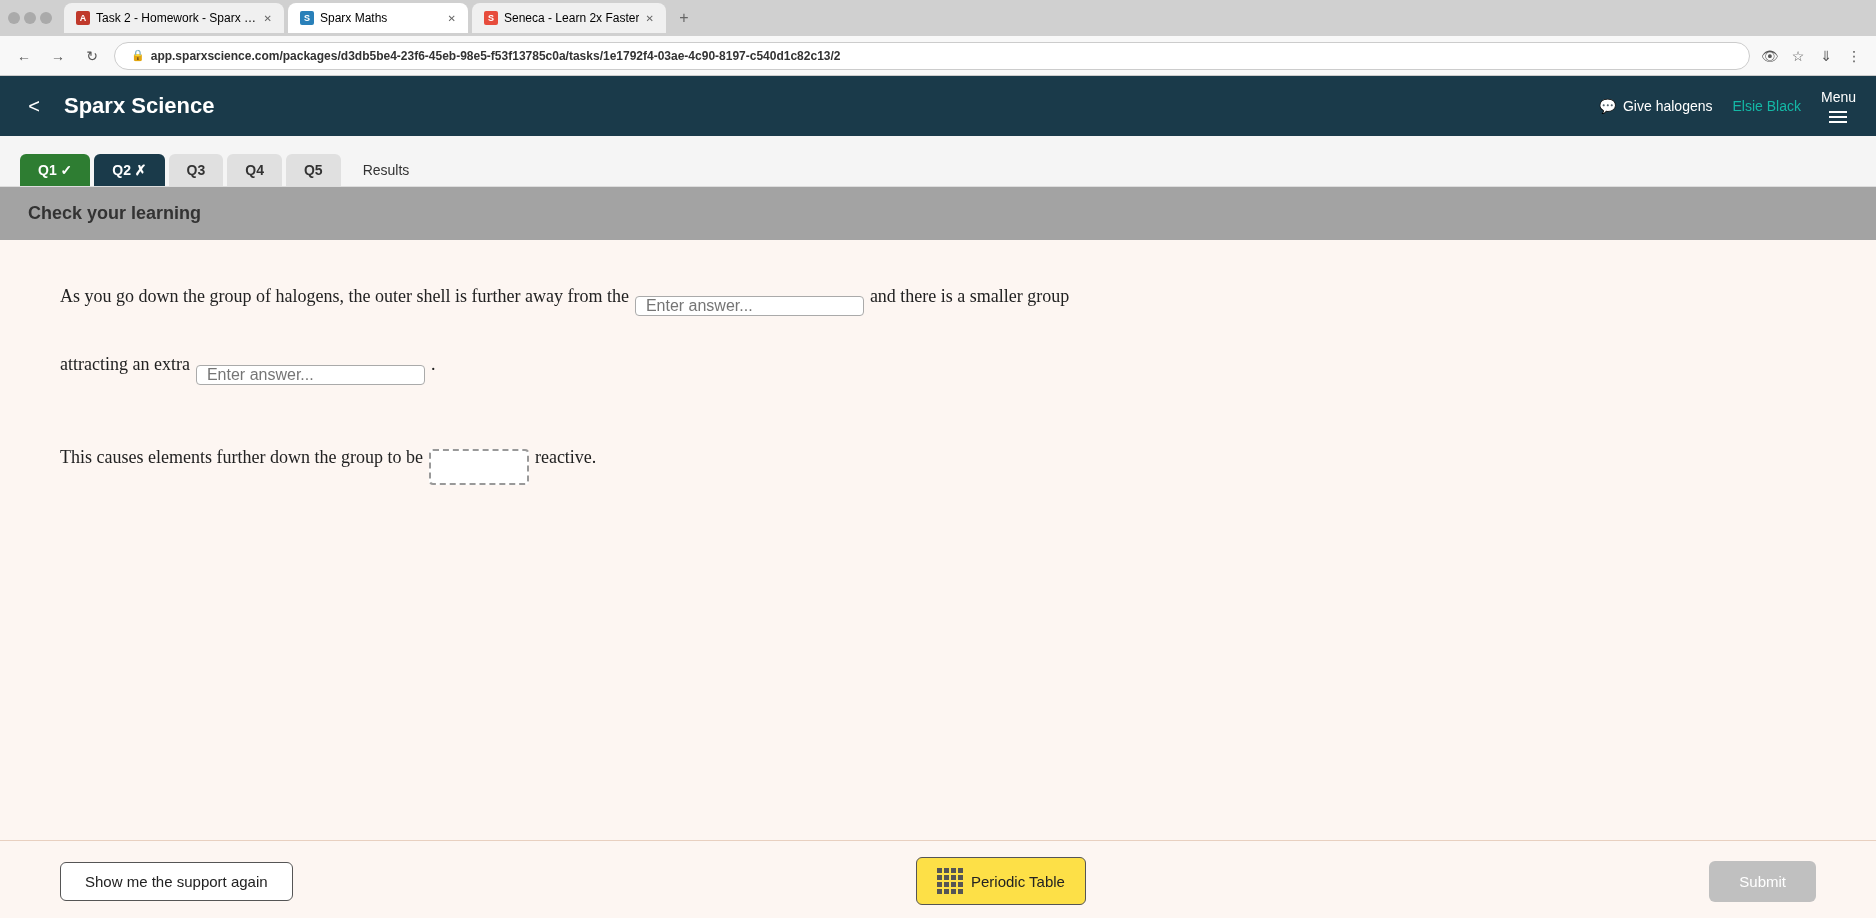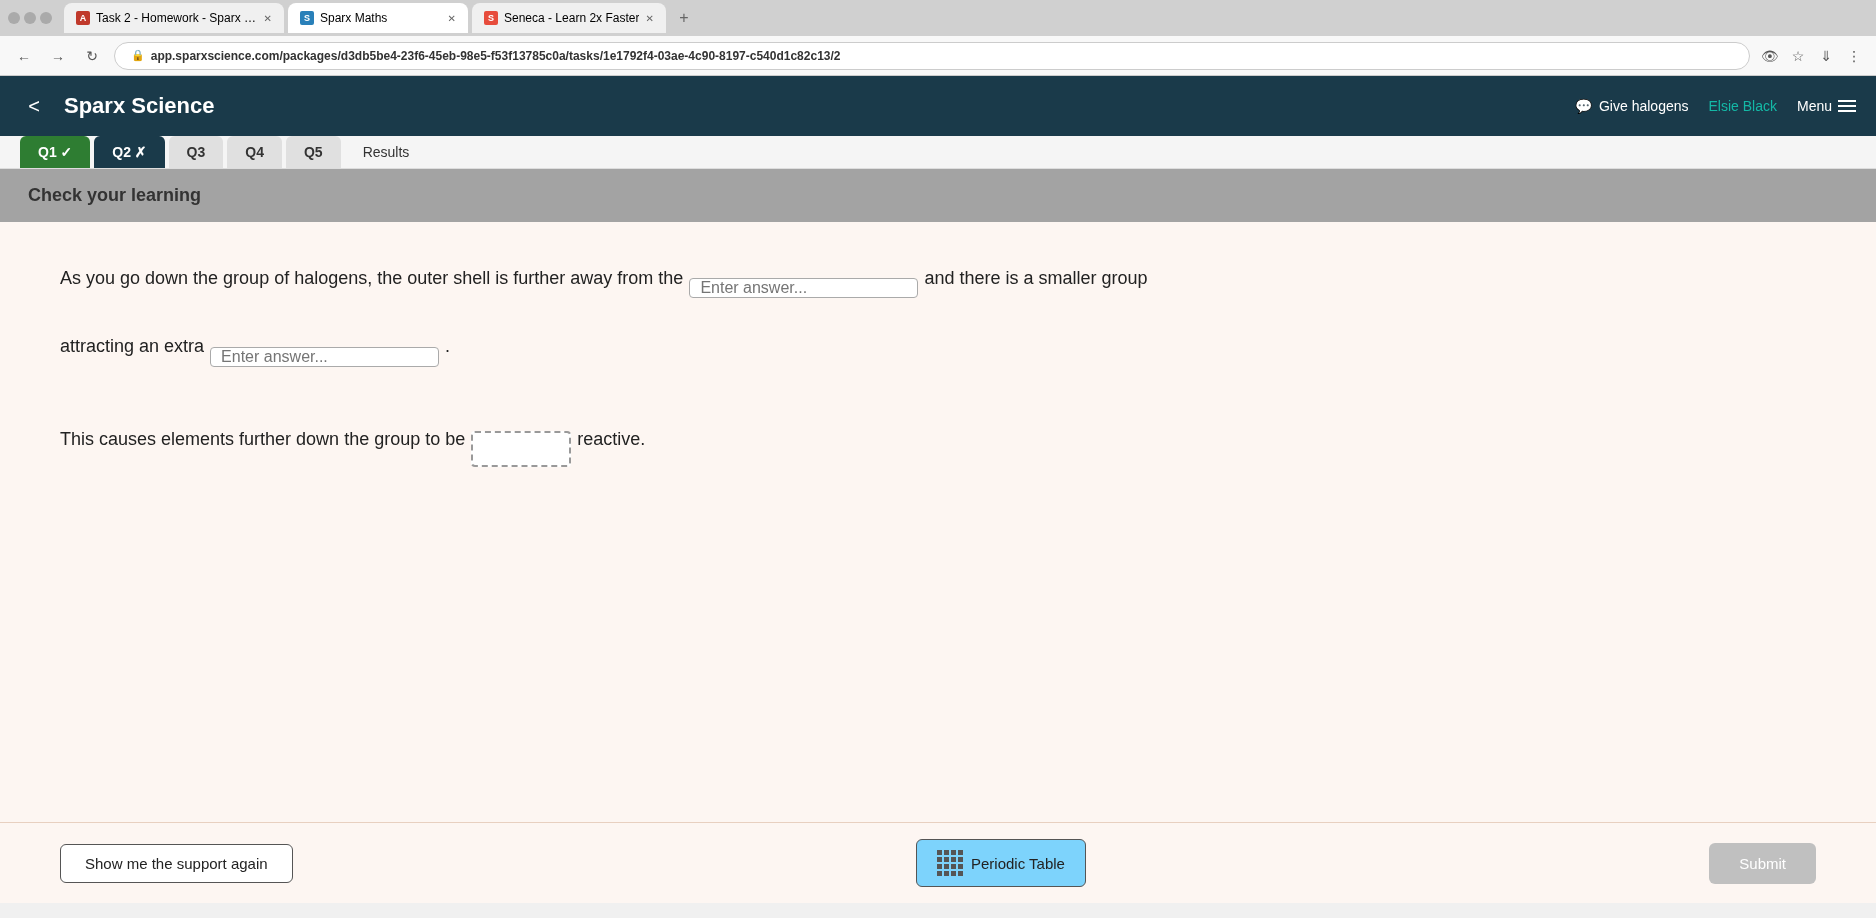--- a/index.html
+++ b/index.html
@@ -117,30 +117,31 @@
       cursor: pointer;
     }
     .user-name { color: #14b8a6; font-size: 14px; cursor: pointer; }
     .menu-btn {
       display: flex;
       align-items: center;
       gap: 6px;
       color: white;
       font-size: 14px;
       cursor: pointer;
+      flex-direction: column;
     }
     .hamburger { display: flex; flex-direction: column; gap: 3px; }
     .hamburger span { width: 18px; height: 2px; background: white; display: block; }
 
     
     .question-tabs {
       display: flex;
       align-items: flex-end;
       background: #f5f5f5;
-      padding: 0 20px 0;
+      padding: 18px 20px 0;
       gap: 4px;
       border-bottom: 1px solid #ddd;
     }
     .q-tab {
       padding: 8px 18px;
       border-radius: 6px 6px 0 0;
       font-size: 14px;
       font-weight: bold;
       cursor: pointer;
       border: none;
@@ -167,20 +168,21 @@
       padding: 40px 60px;
       background: #fdf6f2;
       min-height: 600px;
       position: relative;
     }
     .question-text {
       font-size: 18px;
       color: #222;
       line-height: 1.8;
       margin-bottom: 20px;
+      font-family: Liberation Serif, serif;
     }
     .inline-input {
       display: inline-block;
       border: 1.5px solid #aaa;
       border-radius: 4px;
       padding: 4px 10px;
       font-size: 16px;
       color: #6d28d9;
       background: white;
       min-width: 160px;
@@ -223,21 +225,21 @@
       padding: 10px 24px;
       font-size: 15px;
       cursor: pointer;
       color: #222;
     }
     .periodic-table-btn {
       display: flex;
       align-items: center;
       gap: 8px;
       border: 1.5px solid #555;
-      background: #7dd3fc;
+      background: #fde047;
       border-radius: 6px;
       padding: 10px 20px;
       font-size: 15px;
       cursor: pointer;
       color: #222;
     }
     .submit-btn {
       background: #c0c0c0;
       color: white;
       border: none;

